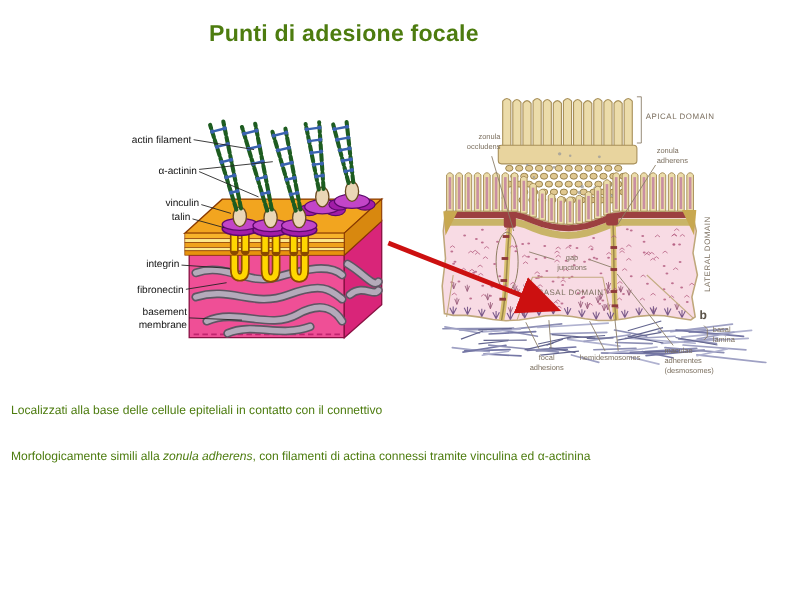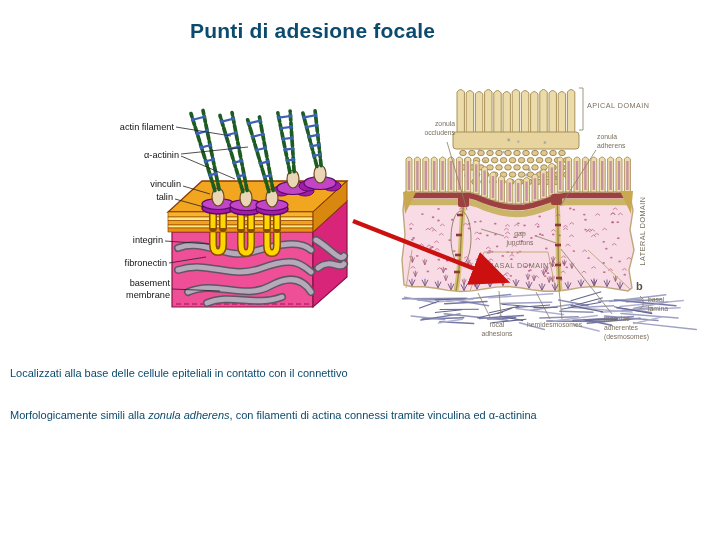--- a/index.html
+++ b/index.html
@@ -1,17 +1,17 @@
 <!DOCTYPE html>
 <html style="--arrow-red: #cc1010; --membrane-orange: #f2a51f; --membrane-stripe: #fde98c; --membrane-side: #d8880f; --pink-front: #ef4f96; --pink-side: #d92579; --disc-purple: #a21ca8; --disc-purple-light: #c245c8; --integrin-yellow: #ffd700; --actin-green: #1d5c20; --actinin-blue: #3a62b0; --fiber-gray: #b4aaba; --fiber-edge: #5f5563; --oval-cream: #ead6b6; --cell-pink: #f8dbe4; --speckle-rose: #b55f82; --microvilli-cream: #ecdcaa; --microvilli-edge: #a8905a; --villi-core: #c98fa2; --junction-red: #9c4040; --gold-band: #c9b468; --border-tan: #9a8648; --border-gold: #d8c070; --mesh-blue: #8d8fb5; --label-brown: #7b6f5f;"><head>
 <meta charset="utf-8">
 <style>
   html,body{margin:0;padding:0;background:#fff;}
   #slide{position:relative;width:720px;height:540px;background:#fff;overflow:hidden;
-         font-family:"Liberation Sans",sans-serif;color:#0c4a6e;text-decoration:underline;}
+         font-family:"Liberation Sans",sans-serif;color:#4d7c0f;text-decoration:underline;}
   #title{position:absolute;left:190px;top:19px;font-size:21px;font-weight:bold;letter-spacing:0.2px;}
   #bodytext{position:absolute;left:10px;top:362px;width:702px;font-size:11px;line-height:23px;}
   #bodytext p{margin:0;}
   #bodytext p.p1{margin-bottom:19px;}
   #bodytext p.p2{margin-bottom:16px;}
   #bodytext span.i{font-style:italic;}
   #bodytext span.b{font-weight:bold;}
   svg{position:absolute;overflow:visible;}
   .lbl-l{font-family:"Liberation Sans",sans-serif;font-size:9.2px;fill:#111;}
   .lbl-r{font-family:"Liberation Sans",sans-serif;font-size:6.8px;fill:var(--label-brown,#7b6f5f);}

